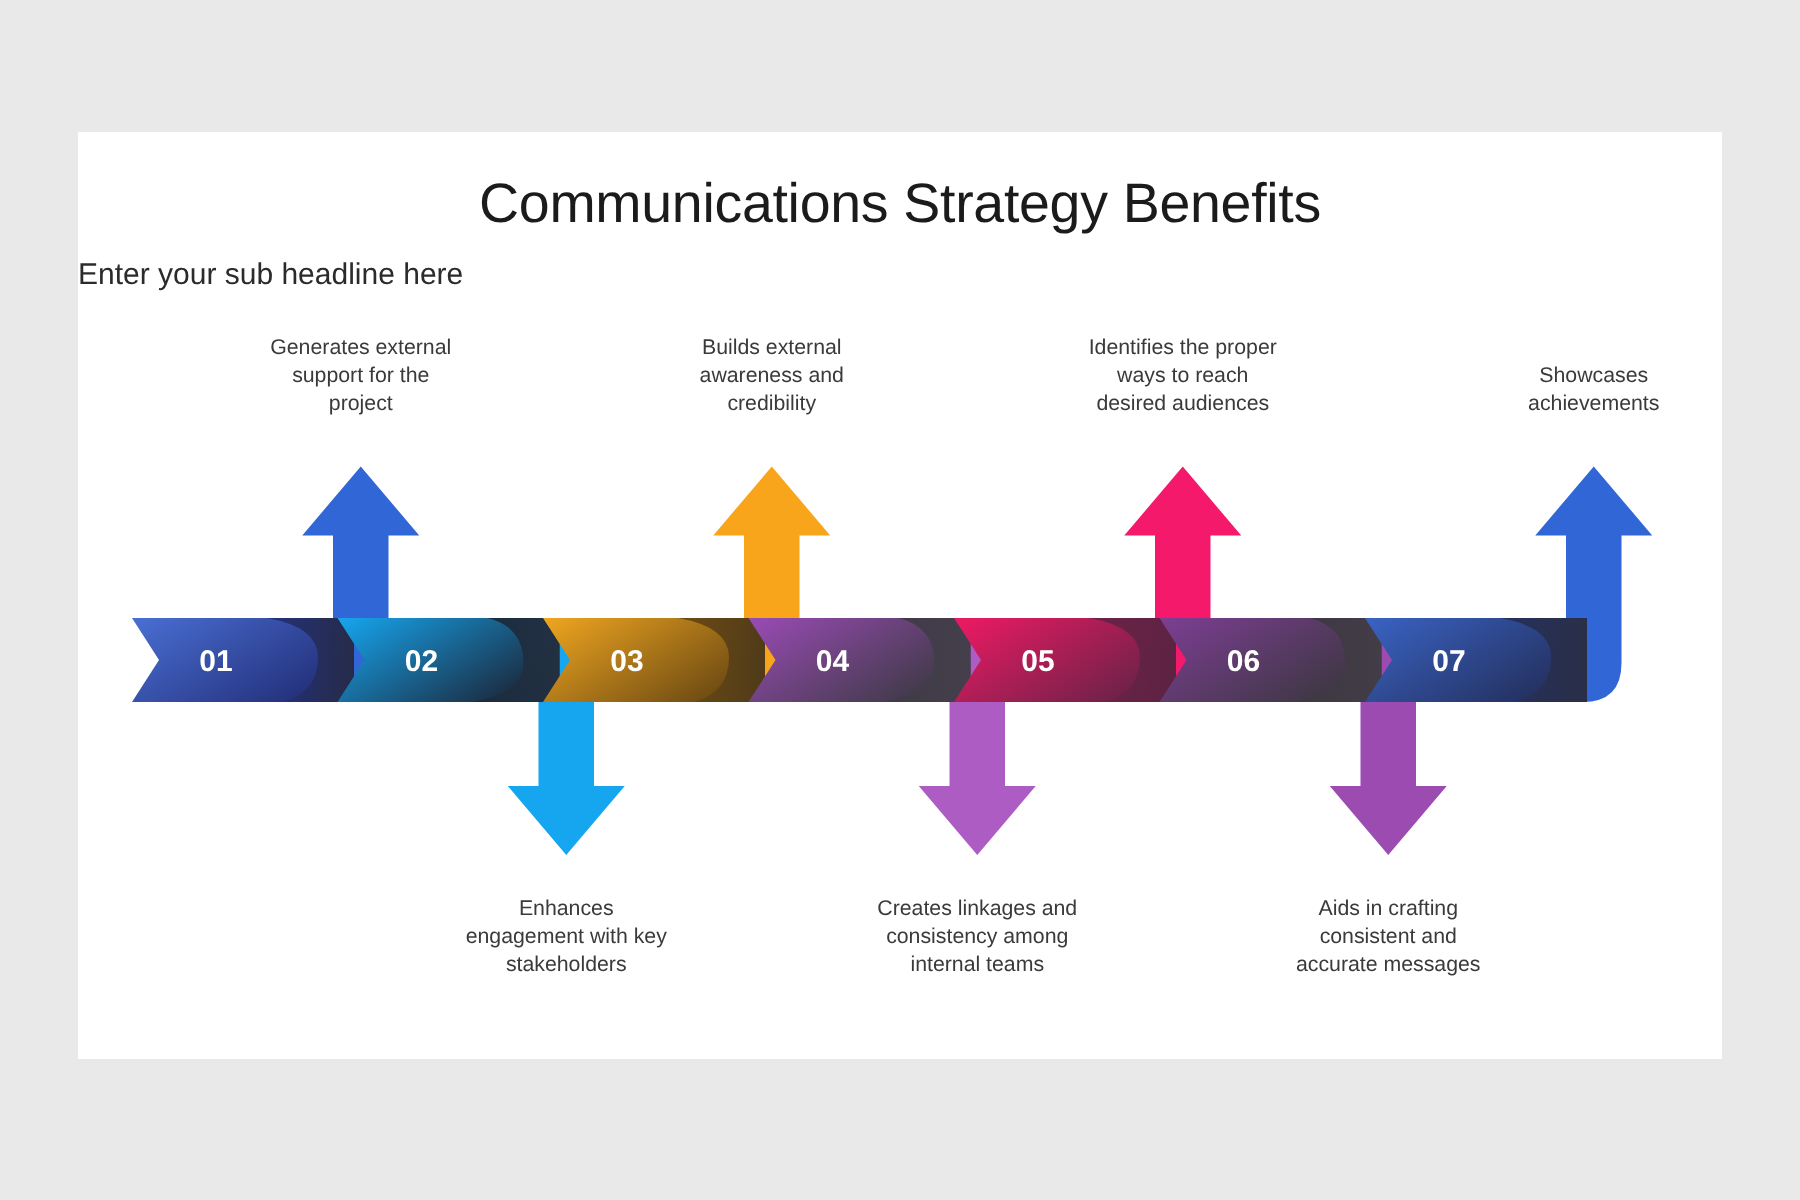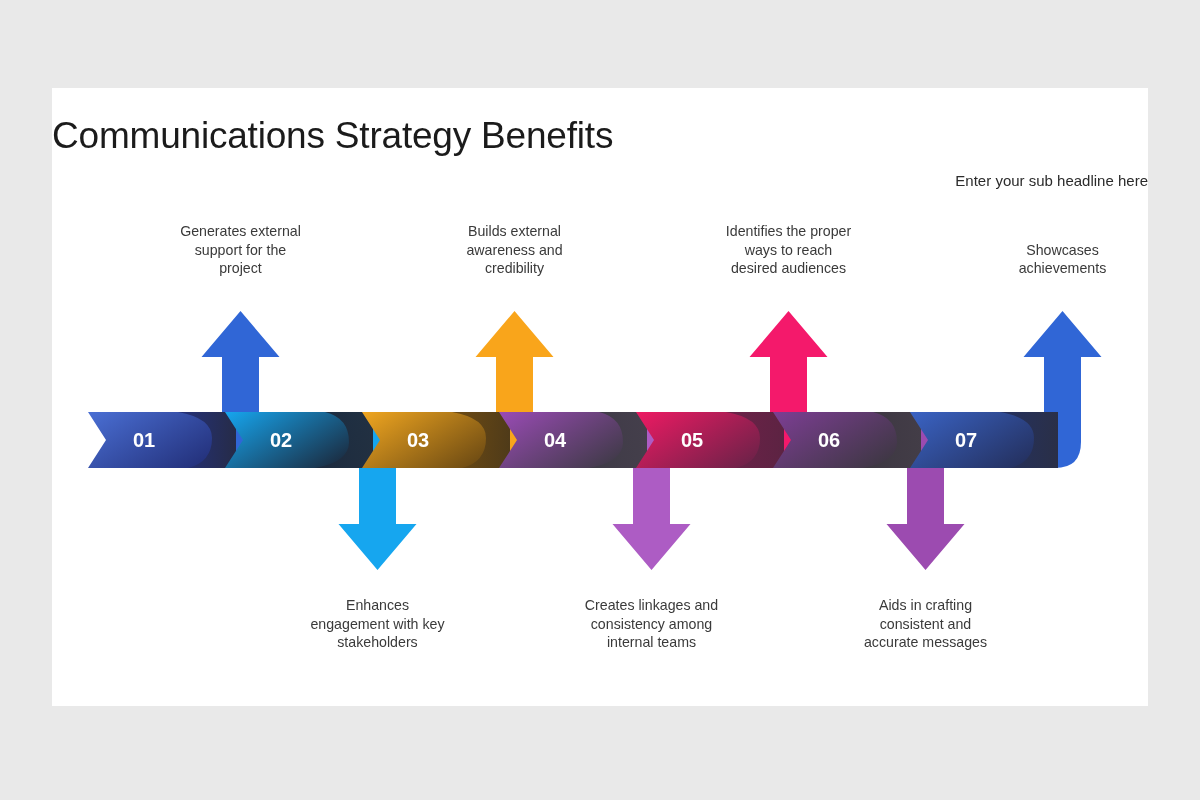--- a/index.html
+++ b/index.html
@@ -17,32 +17,33 @@
   #card {
     position: absolute;
     left: 52px; top: 88px;
     width: 1096px; height: 618px;
     background: #ffffff;
   }
   #slide-title {
     position: absolute;
     left: 0; top: 27px;
     width: 1096px;
+    text-align: center;
     font-size: 37px;
     font-weight: 400;
     color: #1b1b1b;
     letter-spacing: -0.2px;
     white-space: nowrap;
   }
   #slide-subtitle {
     position: absolute;
     left: 0; top: 84px;
     width: 1096px;
-    text-align: right;
-    font-size: 15px;
+    text-align: left;
+    font-size: 20px;
     font-weight: 400;
     color: #2b2b2b;
   }
   #infographic {
     position: absolute;
     left: 0; top: 0;
     width: 1096px; height: 618px;
   }
   .cap-text {
     font-size: 14.2px;

